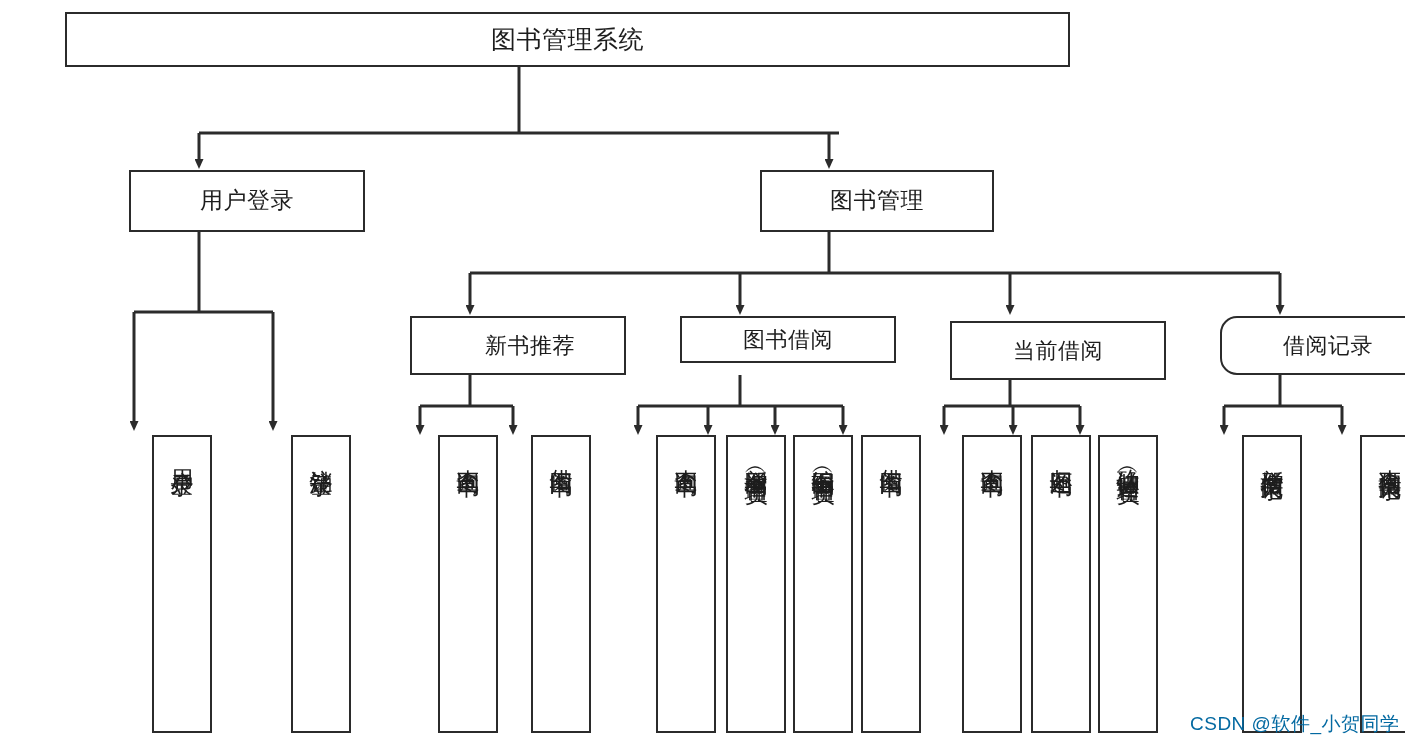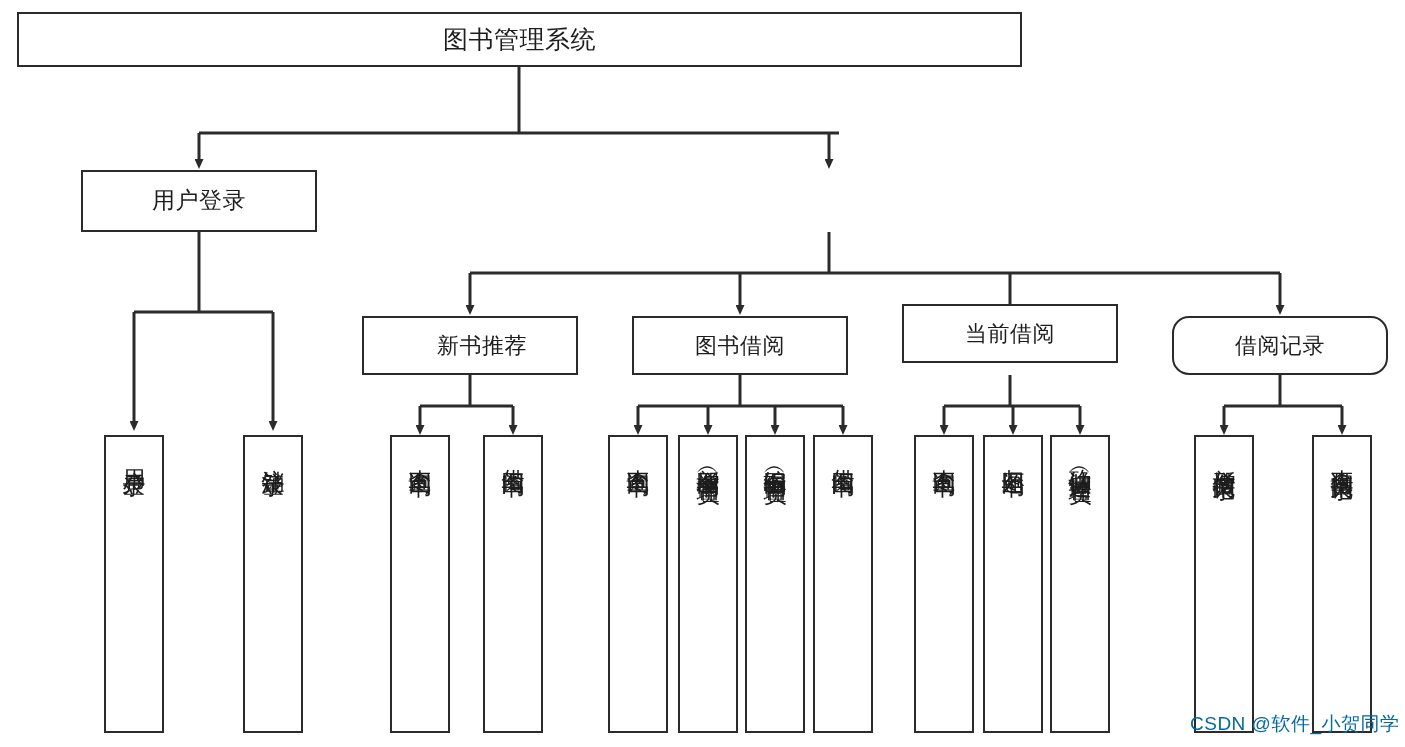--- a/index.html
+++ b/index.html
@@ -29,20 +29,21 @@
   }
   .node-box {
     position: absolute;
     box-sizing: border-box;
     background: #ffffff;
     border: 2.5px solid #2b2b2b;
     display: flex;
     align-items: center;
     justify-content: center;
     color: #1d1d1d;
+    margin-left: 48px;
   }
   .node-label {
     display: block;
     line-height: 1.18;
     letter-spacing: 0.5px;
     white-space: pre;
   }
   .node-root .node-label {
     font-size: 25px;
   }
@@ -129,28 +130,31 @@
     </g>
   </svg>
 
   <div class="node-box node-root" style="left:17px; top:12px; width:1005px; height:55px;">
     <span class="node-label">图书管理系统</span>
   </div>
 
   <div class="node-box node-l1" style="left:81px; top:170px; width:236px; height:62px;">
     <span class="node-label">用户登录</span>
   </div>
+  <div class="node-box node-l1" style="left:712px; top:170px; width:234px; height:62px;">
+    <span class="node-label">图书管理</span>
+  </div>
 
   <div class="node-box node-l2" style="left:362px; top:316px; width:216px; height:59px;padding-left:24px;">
     <span class="node-label">新书推荐</span>
   </div>
-  <div class="node-box node-l2" style="left:632px; top:316px; width:216px; height:59px;">
+  <div class="node-box node-l2" style="left:632px; top:316px; width:216px; height:47px;">
     <span class="node-label">图书借阅</span>
   </div>
-  <div class="node-box node-l2" style="left:902px; top:304px; width:216px; height:59px;">
+  <div class="node-box node-l2" style="left:902px; top:321px; width:216px; height:59px;">
     <span class="node-label">当前借阅</span>
   </div>
   <div class="node-box node-l2" style="left:1172px; top:316px; width:216px; height:59px;border-radius:17px;">
     <span class="node-label">借阅记录</span>
   </div>
 
   <div class="node-box node-leaf" style="left:104px; top:435px; width:60px; height:298px;">
     <span class="node-label">用户登录</span>
   </div>
   <div class="node-box node-leaf" style="left:243px; top:435px; width:60px; height:298px;">

